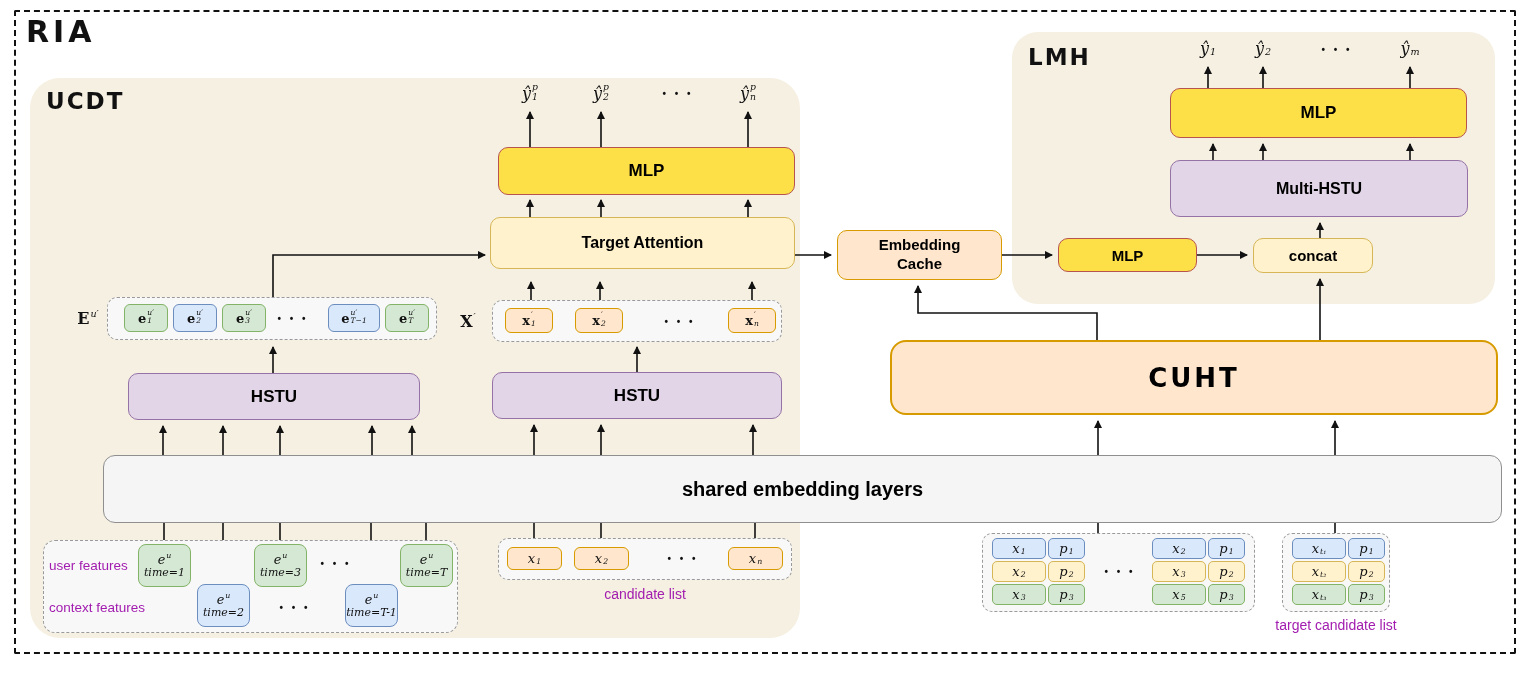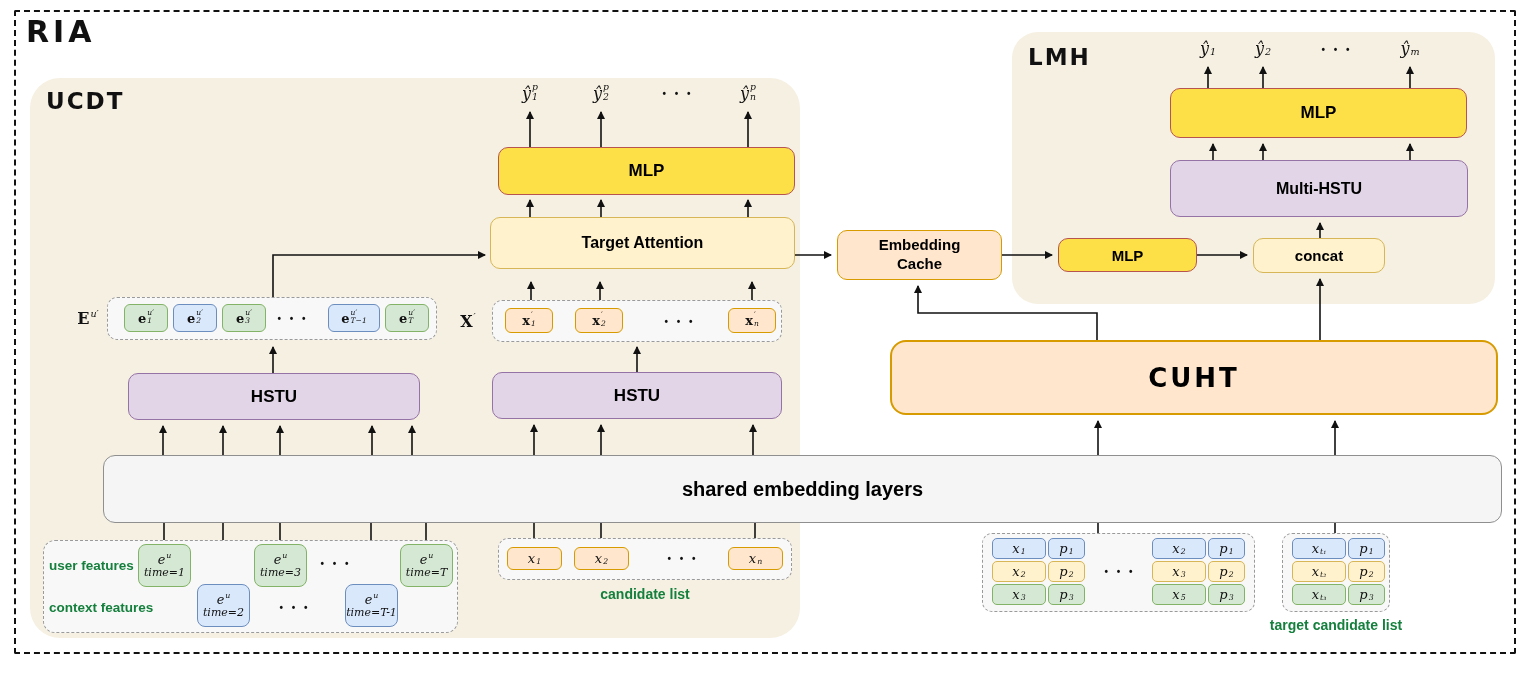--- a/index.html
+++ b/index.html
@@ -27,21 +27,21 @@
   .tok{font-family:"DejaVu Serif","Liberation Serif",serif;font-style:italic;color:#111;
        display:inline-flex;align-items:center;}
   .tb{font-style:normal;font-weight:700;}
   .supsub{display:inline-flex;flex-direction:column;font-size:0.58em;line-height:1.12;
           margin-left:1px;transform:translateY(-1px);font-style:italic;}
   .ssup{font-size:0.6em;transform:translateY(-0.5em);margin-left:1px;}
   .ssub{font-size:0.6em;transform:translateY(0.35em);margin-left:1px;}
   .mathlab{position:absolute;display:flex;align-items:center;justify-content:center;font-size:16px;}
   .dots{position:absolute;display:flex;align-items:center;justify-content:center;
         font-size:10px;font-weight:700;letter-spacing:3px;color:#111;}
-  .slab{position:absolute;font-weight:700;font-size:13.5px;color:#15803d;}
+  .slab{position:absolute;font-weight:400;font-size:13.5px;color:#a21caf;}
   .fbox{position:absolute;width:53px;height:43px;border-radius:8px;border:1.3px solid;
         display:flex;flex-direction:column;align-items:center;justify-content:center;
         line-height:1.05;box-sizing:border-box;}
   .fbox.green{background:#d5e8d4;border-color:#82b366;}
   .fbox.blue{background:#dae8fc;border-color:#6c8ebf;}
   .fbox .tok{font-size:13px;}
   .ftime{font-family:"DejaVu Serif","Liberation Serif",serif;font-style:italic;font-size:11px;color:#111;}
   .grid{position:absolute;display:flex;flex-direction:column;gap:2px;}
   .grow{display:flex;gap:2px;}
   .cell{height:21px;border-radius:5px;border:1px solid;display:flex;align-items:center;
@@ -276,21 +276,21 @@
       <span class="tok-base">x</span>
       <span class="ssub">n</span>
     </div>
   <div class="slab ctr" style="left:545px;top:586px;width:200px;font-size:14px;">candidate list</div>
 
   <div class="blk orangeb" style="left:837px;top:230px;width:165px;height:50px;font-size:15px;flex-direction:column;line-height:1.25;">
     <span>Embedding</span>
     <span>Cache</span>
   </div>
   <div class="blk pink" style="left:1058px;top:238px;width:139px;height:34px;font-size:15px;">MLP</div>
-  <div class="blk yellow" style="left:1253px;top:238px;width:132px;height:35px;font-size:15px;">concat</div>
+  <div class="blk yellow" style="left:1253px;top:238px;width:120px;height:35px;font-size:15px;">concat</div>
 
   <div class="blk orangeb hand" style="left:890px;top:340px;width:608px;height:75px;font-size:26px;border-width:2.5px;border-radius:16px;letter-spacing:3px;position:absolute;">CUHT</div>
 
   <div class="blk purple" style="left:1170px;top:160px;width:298px;height:57px;font-size:16px;">Multi-HSTU</div>
   <div class="blk pink" style="left:1170px;top:88px;width:297px;height:50px;font-size:17px;">MLP</div>
   <div class="mathlab tok" style="left:1186px;top:36px;width:44px;height:24px;">
       <span class="tok-base">ŷ</span>
       <span class="ssub">1</span>
     </div>
   <div class="mathlab tok" style="left:1241px;top:36px;width:44px;height:24px;">

